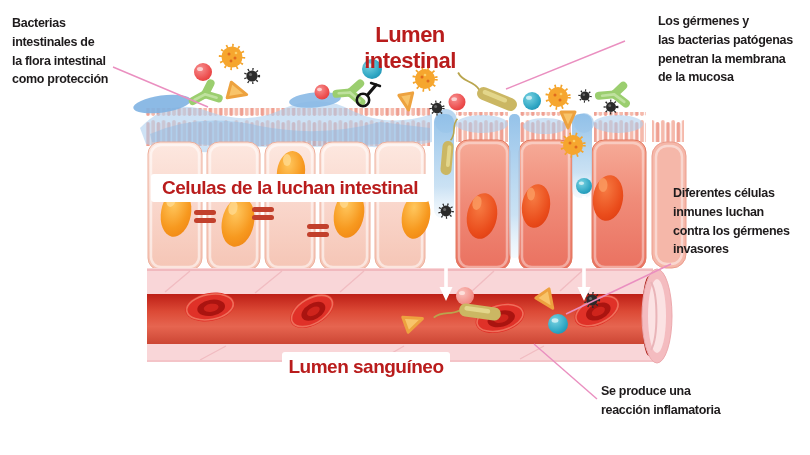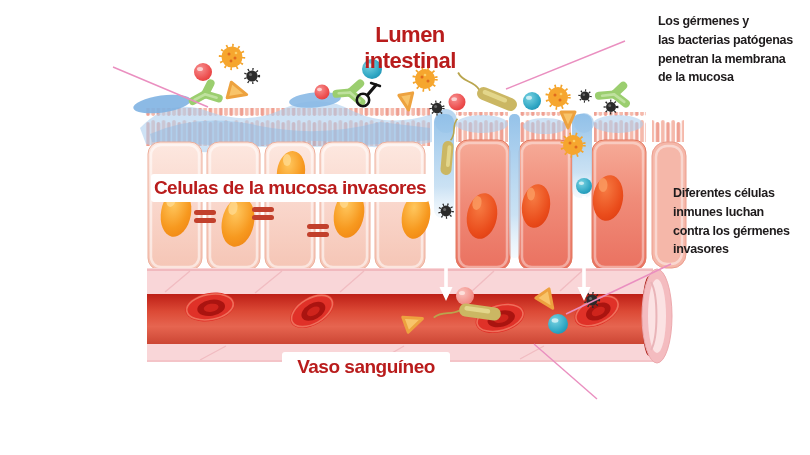--- a/index.html
+++ b/index.html
@@ -398,24 +398,30 @@
 
   <g stroke="#ea8fc0" stroke-width="1.4" fill="none">
     <line x1="113" y1="67" x2="208" y2="107"></line>
     <line x1="625" y1="41" x2="506" y2="89"></line>
     <line x1="671" y1="264" x2="566" y2="314"></line>
     <line x1="597" y1="399" x2="534" y2="344"></line>
   </g>
 </svg>
 
 <div id="title-lumen" class="lbl lbl-purple">Lumen intestinal</div>
+<div id="label-flora" class="lbl lbl-black">Bacterias
+intestinales de
+la flora intestinal
+como protección</div>
 <div id="label-pathogens" class="lbl lbl-black">Los gérmenes y
 las bacterias patógenas
 penetran la membrana
 de la mucosa</div>
-<div id="box-mucosa" class="lbl lbl-purple box-white">Celulas de la mucosa invasores</div>
+<div id="box-mucosa" class="lbl lbl-purple box-white">Celulas de la luchan intestinal</div>
 <div id="label-immune" class="lbl lbl-black">Diferentes células
 inmunes luchan
 contra los gérmenes
 invasores</div>
-<div id="box-vaso" class="lbl lbl-purple box-white">Vaso sanguíneo</div>
+<div id="box-vaso" class="lbl lbl-purple box-white">Lumen sanguíneo</div>
+<div id="label-inflammation" class="lbl lbl-black">Se produce una
+reacción inflamatoria</div>
 
 </div>
 
 </body></html>

